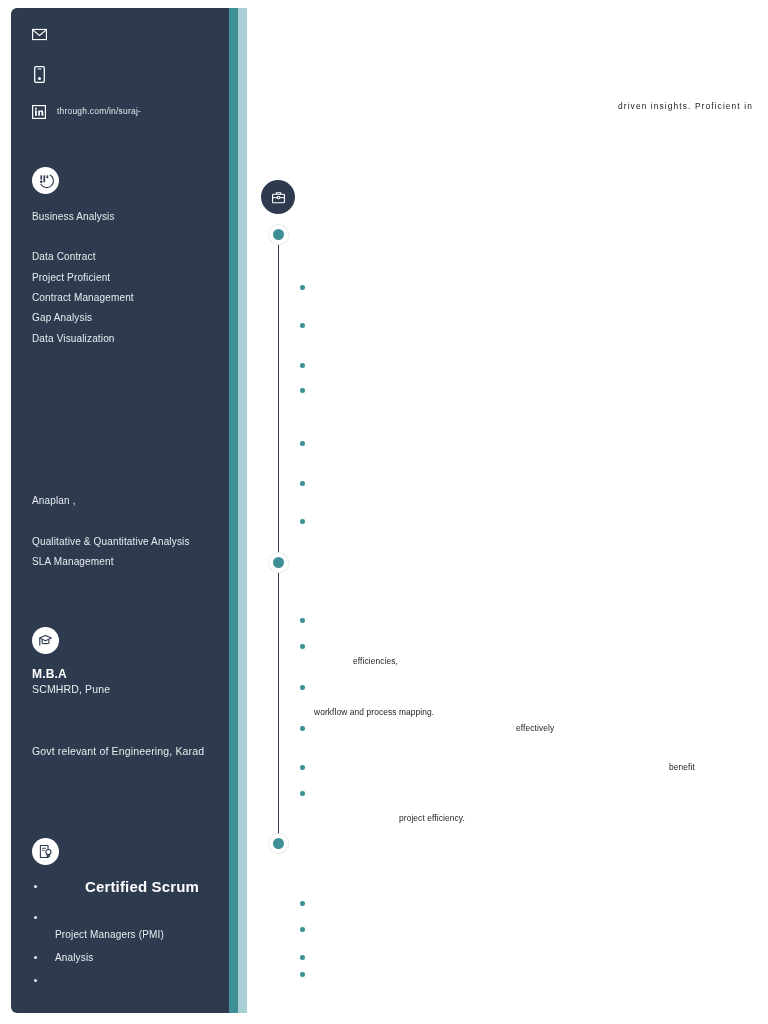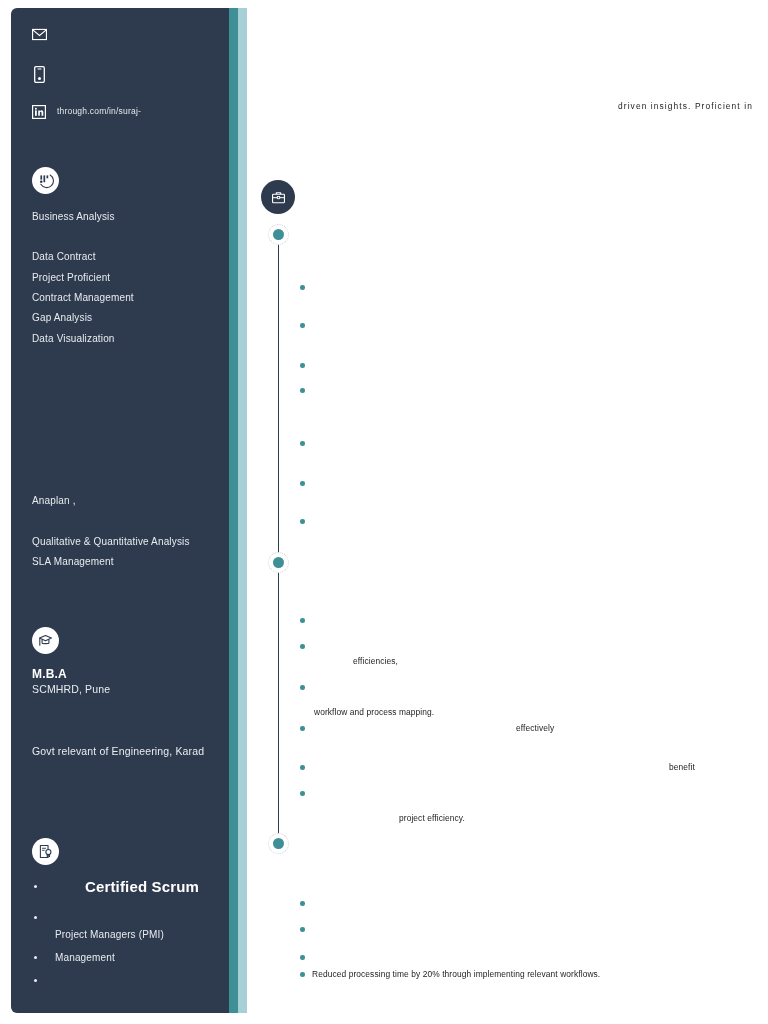--- a/index.html
+++ b/index.html
@@ -226,21 +226,21 @@
 
     <div class="sb-bullet" style="left:23px; top:877px;"></div>
     <div class="sb-text bold" style="left:44px; top:872px; font-size:15px;margin-left:30px;">Certified Scrum</div>
 
     <div class="sb-bullet" style="left:23px; top:908px;"></div>
     <div class="sb-text" style="left:44px; top:903px;"></div>
 
     <div class="sb-text" style="left:44px; top:920px; font-size:10px;">Project Managers (PMI)</div>
 
     <div class="sb-bullet" style="left:23px; top:948px;"></div>
-    <div class="sb-text" style="left:44px; top:943px; font-size:10px;">Management</div>
+    <div class="sb-text" style="left:44px; top:943px; font-size:10px;">Analysis</div>
 
     <div class="sb-bullet" style="left:23px; top:971px;"></div>
     <div class="sb-text" style="left:44px; top:966px;"></div>
 
   </div>
 
   <div class="strip" id="strip-teal"></div>
   <div class="strip" id="strip-light"></div>
 
   <div id="main">
@@ -283,17 +283,16 @@
     <div class="tl-dot" style="left:52px; top:765px;"></div>
     <div class="body-text" style="left:421px; top:762px;">benefit</div>
 
     <div class="tl-dot" style="left:52px; top:791px;"></div>
     <div class="body-text" style="left:151px; top:813px;">project efficiency.</div>
 
     <div class="tl-dot" style="left:52px; top:901px;"></div>
     <div class="tl-dot" style="left:52px; top:927px;"></div>
     <div class="tl-dot" style="left:52px; top:955px;"></div>
     <div class="tl-dot" style="left:52px; top:972px;"></div>
-    <div class="body-text" style="left:64px; top:969px;">Reduced processing time by 20% through implementing relevant workflows.</div>
 
   </div>
 
 </div>
 
 </body></html>

